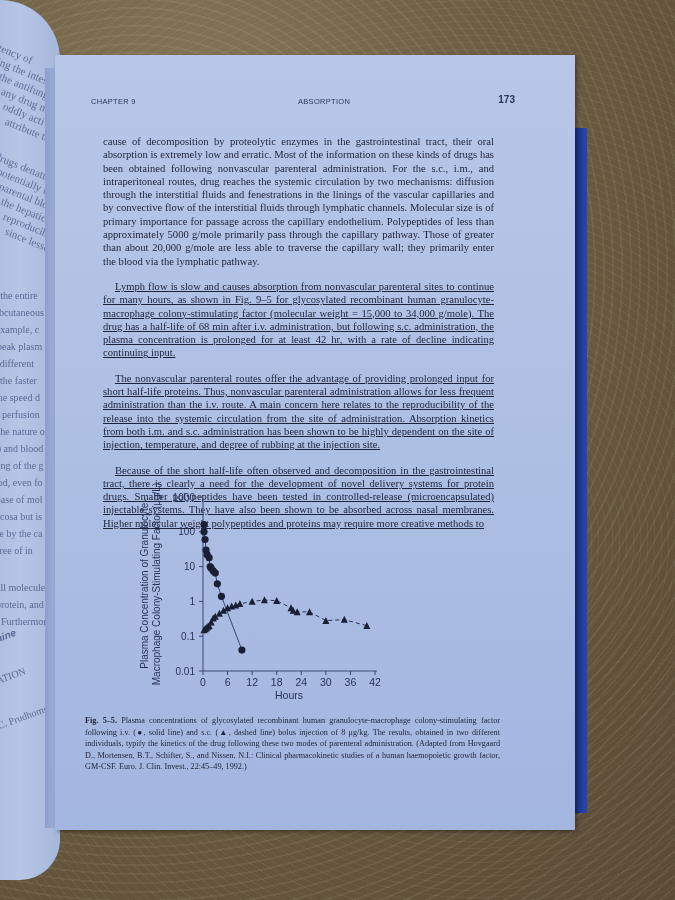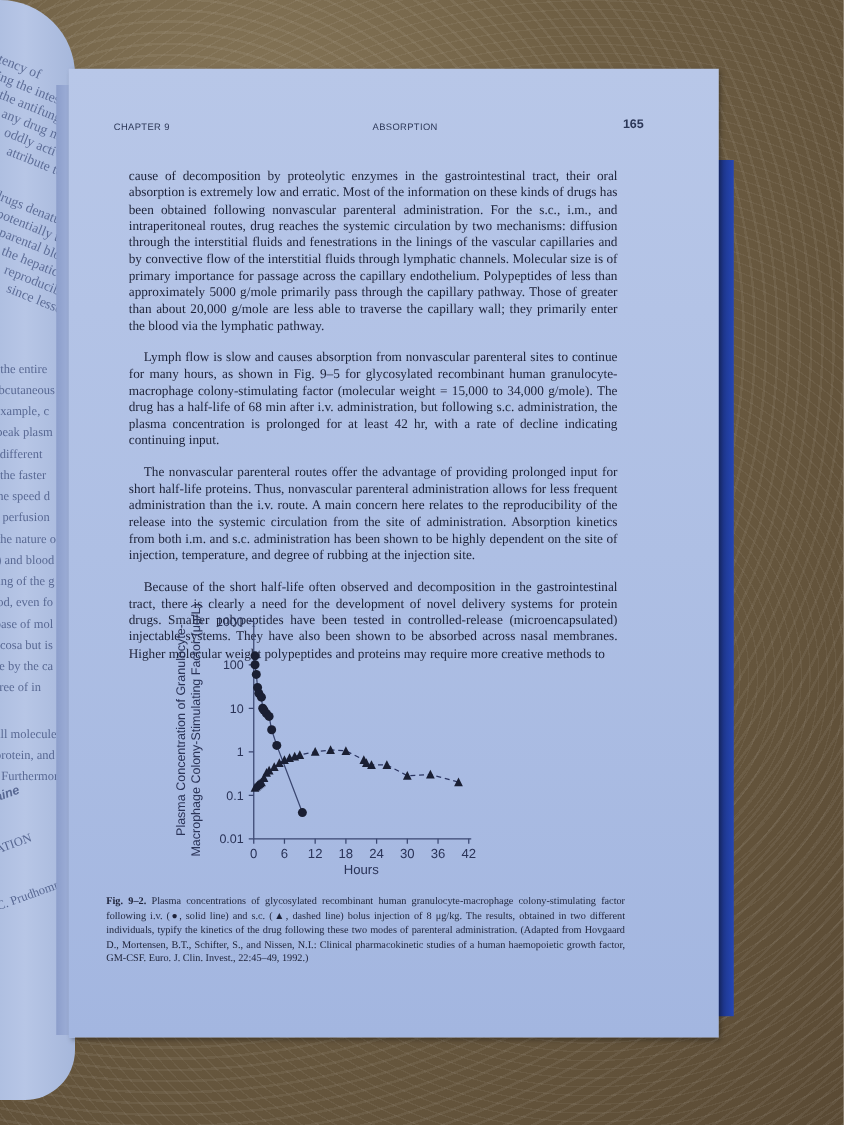--- a/index.html
+++ b/index.html
@@ -37,21 +37,21 @@
   }
   .running-head { position:absolute; top:42px; left:36px; right:50px; height:14px; font-family:"Liberation Sans", sans-serif; color:#2c3757; }
   .rh-chapter { position:absolute; left:0; font-size:7.5px; letter-spacing:0.3px; }
   .rh-title { position:absolute; left:207px; font-size:7.5px; letter-spacing:0.3px; }
   .rh-page { position:absolute; right:10px; top:-3px; font-size:10px; font-weight:bold; }
   .body-text {
     position:absolute; left:36px; top:68px; width:415px;
     font-size:10.6px; line-height:13.3px; color:#1d2238; text-align:justify;
   }
   .body-text p { margin:12px; text-indent:0; }
-  .body-text p.indent { text-indent:12px; }
+  .body-text p.indent { text-indent:12px;text-decoration:underline; }
   .figure { position:absolute; left:75px; top:425px; width:320px; height:230px; }
   .figure svg text { font-family:"Liberation Sans", sans-serif; fill:#2a3357; }
   .caption {
     position:absolute; left:30px; top:660px; width:415px;
     font-size:8.2px; line-height:11.6px; color:#1d2238; text-align:justify;
   }
   .caption .fig-label { font-weight:bold; }
 </style>
 </head>
 <body>
@@ -96,21 +96,21 @@
   </div>
 
 <div class="cover-edge-red"></div>
 <div class="cover-edge-blue"></div>
 <div class="gutter"></div>
 
 <div class="page">
   <div class="running-head">
     <span class="rh-chapter">CHAPTER 9</span>
     <span class="rh-title">ABSORPTION</span>
-    <span class="rh-page">165</span>
+    <span class="rh-page">173</span>
   </div>
 
   <div class="body-text">
     <p>cause of decomposition by proteolytic enzymes in the gastrointestinal tract, their oral absorption is extremely low and erratic. Most of the information on these kinds of drugs has been obtained following nonvascular parenteral administration. For the s.c., i.m., and intraperitoneal routes, drug reaches the systemic circulation by two mechanisms: diffusion through the interstitial fluids and fenestrations in the linings of the vascular capillaries and by convective flow of the interstitial fluids through lymphatic channels. Molecular size is of primary importance for passage across the capillary endothelium. Polypeptides of less than approximately 5000 g/mole primarily pass through the capillary pathway. Those of greater than about 20,000 g/mole are less able to traverse the capillary wall; they primarily enter the blood via the lymphatic pathway.</p>
     <p class="indent">Lymph flow is slow and causes absorption from nonvascular parenteral sites to continue for many hours, as shown in Fig. 9–5 for glycosylated recombinant human granulocyte-macrophage colony-stimulating factor (molecular weight = 15,000 to 34,000 g/mole). The drug has a half-life of 68 min after i.v. administration, but following s.c. administration, the plasma concentration is prolonged for at least 42 hr, with a rate of decline indicating continuing input.</p>
     <p class="indent">The nonvascular parenteral routes offer the advantage of providing prolonged input for short half-life proteins. Thus, nonvascular parenteral administration allows for less frequent administration than the i.v. route. A main concern here relates to the reproducibility of the release into the systemic circulation from the site of administration. Absorption kinetics from both i.m. and s.c. administration has been shown to be highly dependent on the site of injection, temperature, and degree of rubbing at the injection site.</p>
     <p class="indent">Because of the short half-life often observed and decomposition in the gastrointestinal tract, there is clearly a need for the development of novel delivery systems for protein drugs. Smaller polypeptides have been tested in controlled-release (microencapsulated) injectable systems. They have also been shown to be absorbed across nasal membranes. Higher molecular weight polypeptides and proteins may require more creative methods to</p>
   </div>
 
   <div class="figure">
@@ -185,16 +185,16 @@
         <polygon points="163.0952380952381,126.68537840560032 159.5952380952381,133.68537840560032 166.5952380952381,133.68537840560032" fill="#1a1f33"></polygon>
         <polygon points="167.1904761904762,128.12584384910656 163.6904761904762,135.12584384910656 170.6904761904762,135.12584384910656" fill="#1a1f33"></polygon>
         <polygon points="179.47619047619048,128.12584384910656 175.97619047619048,135.12584384910656 182.97619047619048,135.12584384910656" fill="#1a1f33"></polygon>
         <polygon points="195.85714285714286,136.88890050929078 192.35714285714286,143.88890050929078 199.35714285714286,143.88890050929078" fill="#1a1f33"></polygon>
         <polygon points="214.28571428571428,135.84618033575575 210.78571428571428,142.84618033575575 217.78571428571428,142.84618033575575" fill="#1a1f33"></polygon>
         <polygon points="236.8095238095238,141.97415615089346 233.3095238095238,148.97415615089346 240.3095238095238,148.97415615089346" fill="#1a1f33"></polygon>
       </svg>
   </div>
 
   <div class="caption">
-    <span class="fig-label">Fig. 9–2.</span>
+    <span class="fig-label">Fig. 5–5.</span>
     <span>Plasma concentrations of glycosylated recombinant human granulocyte-macrophage colony-stimulating factor following i.v. (●, solid line) and s.c. (▲, dashed line) bolus injection of 8 μg/kg. The results, obtained in two different individuals, typify the kinetics of the drug following these two modes of parenteral administration. (Adapted from Hovgaard D., Mortensen, B.T., Schifter, S., and Nissen, N.I.: Clinical pharmacokinetic studies of a human haemopoietic growth factor, GM-CSF. Euro. J. Clin. Invest., 22:45–49, 1992.)</span>
   </div>
 </div>
 
 </body></html>

